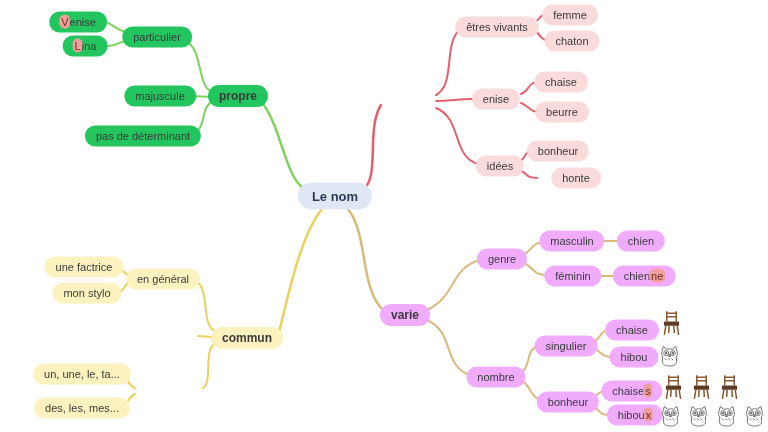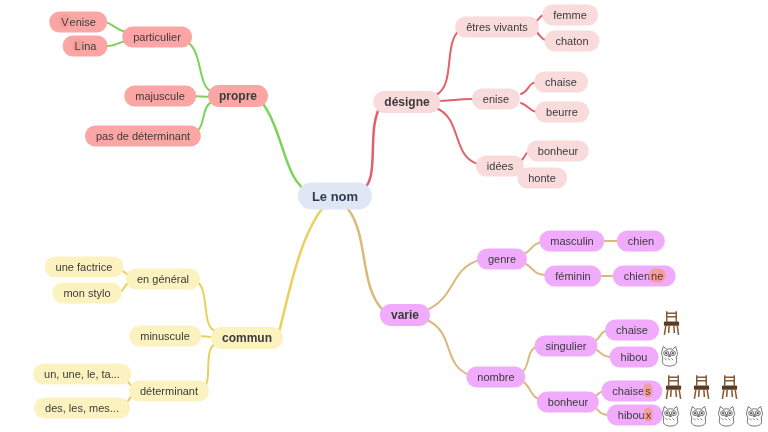--- a/index.html
+++ b/index.html
@@ -4,21 +4,21 @@
 <style>
   html,body{margin:0;padding:0;}
   body{width:768px;height:432px;background:#ffffff;overflow:hidden;
        font-family:"Liberation Sans", sans-serif;}
   #canvas{position:relative;width:768px;height:432px;background:#ffffff;}
   #wires{position:absolute;left:0;top:0;}
   .node{position:absolute;transform:translate(-50%,-50%);
         padding:5px 11px;border-radius:12px;font-size:11px;color:#3b3b3b;
         white-space:nowrap;line-height:1;}
   .b{font-weight:bold;font-size:12px;}
-  .ng{background:#fca5a5;}
+  .ng{background:#22c55e;}
   .np{background:#fadbdb;}
   .ny{background:#fbf2bf;}
   .nc{background:#f0abfc;text-align:right;}
   .ncenter{background:#dfe6f4;color:#2f3c55;font-weight:bold;font-size:13px;
            padding:7px 14px;border-radius:14px;}
   .hl{background:#efa09d;border-radius:999px;padding:1px 2px;margin:0 -1px;color:#6e2a2a;}
   .hl:empty{display:none;padding:0;margin:0;}
   .iconbox{position:absolute;}
   .irow{display:flex;align-items:flex-end;}
   .irow.chairs{gap:9px;}
@@ -108,37 +108,34 @@
 
   <div class="node ncenter" style="left:335px;top:196px"><span>Le nom</span></div>
 
   <div class="node ng b" style="left:238px;top:96px"><span>propre</span></div>
   <div class="node ng" style="left:157px;top:37px"><span>particulier</span></div>
   <div class="node ng" style="left:78px;top:22px"><span></span><span class="hl">V</span><span>enise</span></div>
   <div class="node ng" style="left:85px;top:46px"><span></span><span class="hl">L</span><span>ina</span></div>
   <div class="node ng" style="left:160px;top:96px"><span>majuscule</span></div>
   <div class="node ng" style="left:143px;top:136px"><span>pas de déterminant</span></div>
 
-  <div class="node np b" style="left:407px;top:102px"><span>désigne</span></div>
   <div class="node np" style="left:497px;top:27px"><span>êtres vivants</span></div>
   <div class="node np" style="left:570px;top:15px"><span>femme</span></div>
   <div class="node np" style="left:572px;top:41px"><span>chaton</span></div>
   <div class="node np" style="left:496px;top:99px"><span>enise</span></div>
   <div class="node np" style="left:561px;top:82px"><span>chaise</span></div>
   <div class="node np" style="left:562px;top:112px"><span>beurre</span></div>
   <div class="node np" style="left:500px;top:166px"><span>idées</span></div>
   <div class="node np" style="left:558px;top:151px"><span>bonheur</span></div>
-  <div class="node np" style="left:542px;top:178px"><span>honte</span></div>
+  <div class="node np" style="left:576px;top:178px"><span>honte</span></div>
 
   <div class="node ny b" style="left:247px;top:338px"><span>commun</span></div>
   <div class="node ny" style="left:163px;top:279px"><span>en général</span></div>
   <div class="node ny" style="left:84px;top:267px"><span>une factrice</span></div>
   <div class="node ny" style="left:87px;top:293px"><span>mon stylo</span></div>
-  <div class="node ny" style="left:165px;top:336px"><span>minuscule</span></div>
-  <div class="node ny" style="left:169px;top:391px"><span>déterminant</span></div>
   <div class="node ny" style="left:82px;top:374px"><span>un, une, le, ta...</span></div>
   <div class="node ny" style="left:82px;top:408px"><span>des, les, mes...</span></div>
 
   <div class="node nc b" style="left:405px;top:315px"><span>varie</span></div>
   <div class="node nc" style="left:502px;top:259px"><span>genre</span></div>
   <div class="node nc" style="left:572px;top:241px"><span>masculin</span></div>
   <div class="node nc" style="left:641px;top:241px"><span>chien</span></div>
   <div class="node nc" style="left:573px;top:276px"><span>féminin</span></div>
   <div class="node nc" style="left:644px;top:276px"><span>chien</span><span class="hl">ne</span><span></span></div>
   <div class="node nc" style="left:496px;top:377px"><span>nombre</span></div>

